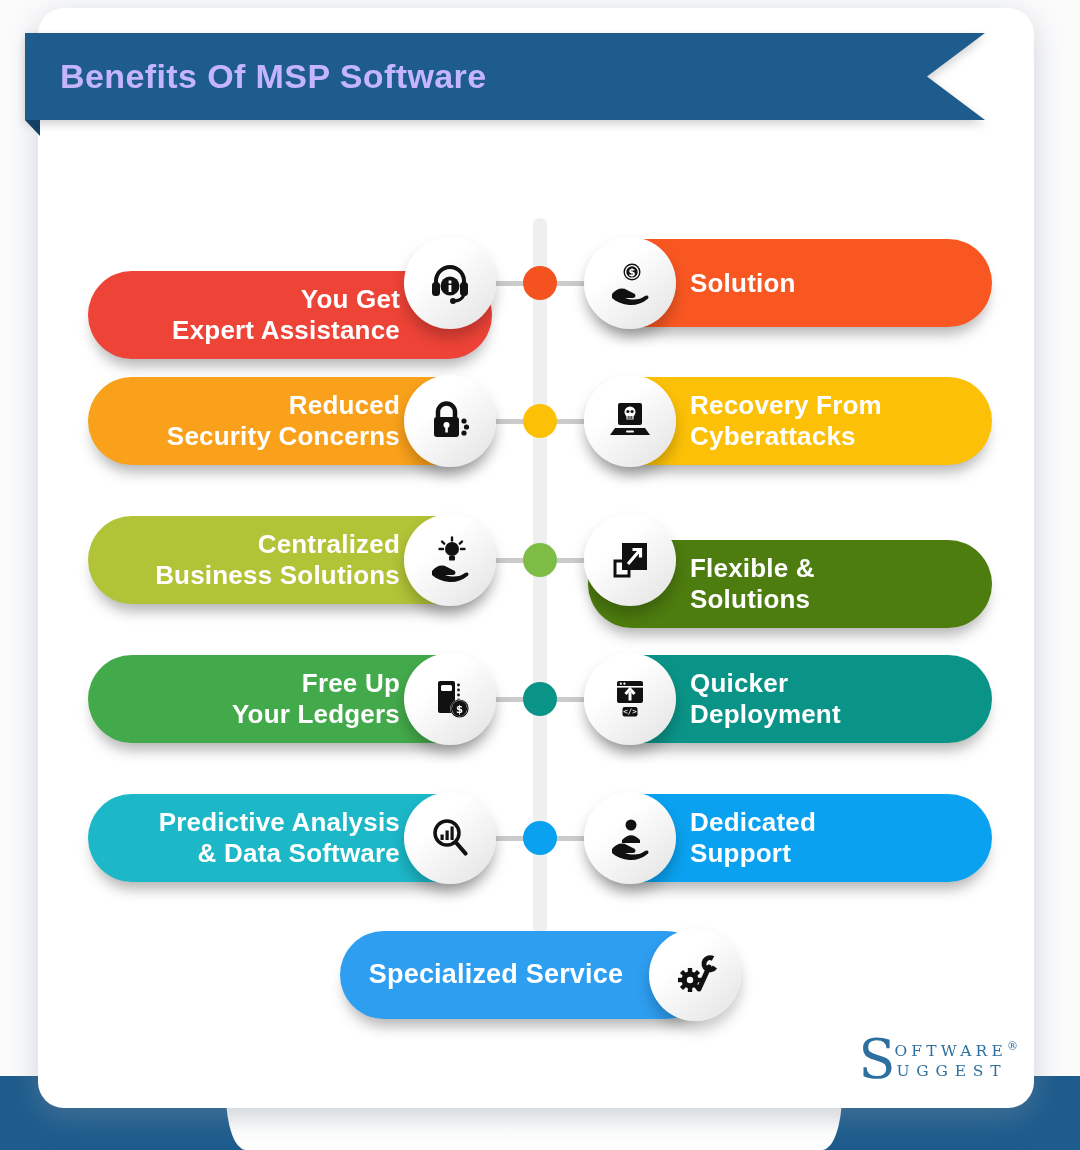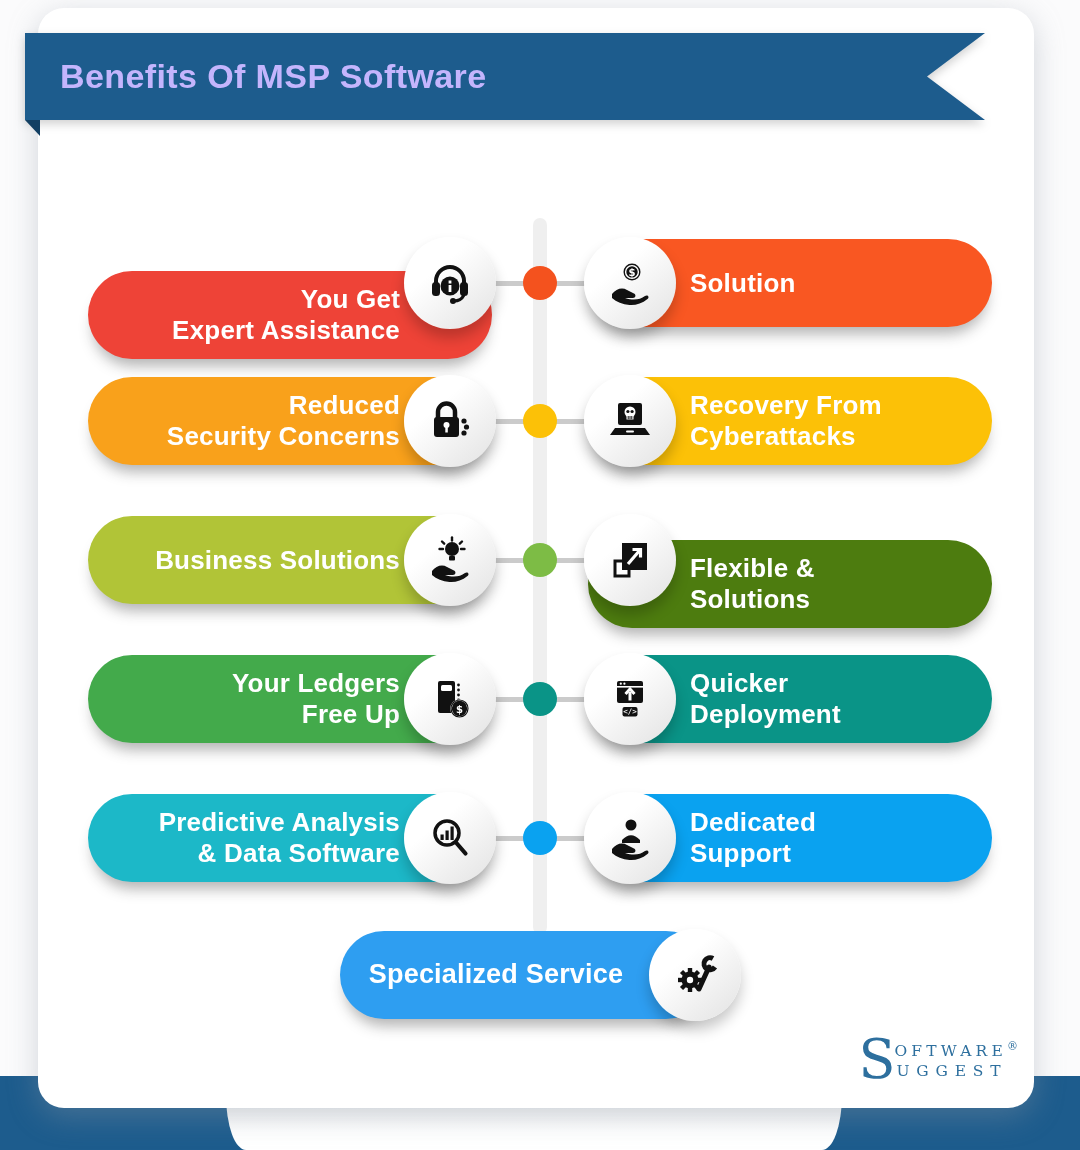--- a/index.html
+++ b/index.html
@@ -173,20 +173,21 @@
     <div class="dot" style="top: 396px; background: rgb(252, 193, 7);"></div>
     <div class="pill right" style="top: 369px; background: rgb(252, 193, 7);">
       <div class="pill-txt">
         <div>Recovery From</div>
         <div>Cyberattacks</div>
       </div>
     </div>
 
     <div class="pill left" style="top: 508px; background: rgb(177, 196, 55);">
       <div class="pill-txt">
+        <div>Centralized</div>
         <div>Business Solutions</div>
       </div>
     </div>
     <div class="circle cl" style="top:506px">
       <svg viewBox="0 0 48 48">
         <circle cx="26" cy="13" r="7" fill="#111"></circle>
         <rect x="23" y="20" width="6" height="4.5" rx="1" fill="#111"></rect>
         <g stroke="#111" stroke-width="2.4" stroke-linecap="round">
           <path d="M26 1.5 v3"></path>
             <path d="M16 5.5 l2.2 2.2"></path>
@@ -208,22 +209,22 @@
     <div class="dot" style="top: 535px; background: rgb(125, 188, 69);"></div>
     <div class="pill right" style="top: 524px; background: #4d7c0f; margin-top: 8px;">
       <div class="pill-txt">
         <div>Flexible &amp;</div>
         <div>Solutions</div>
       </div>
     </div>
 
     <div class="pill left" style="top: 647px; background: rgb(67, 170, 75);">
       <div class="pill-txt">
+        <div>Free Up</div>
         <div>Your Ledgers</div>
-        <div>Free Up</div>
       </div>
     </div>
     <div class="circle cl" style="top:645px">
       <svg viewBox="0 0 48 48">
         <rect x="12" y="6" width="17" height="32" rx="2" fill="#111"></rect>
         <rect x="15" y="10" width="11" height="6" rx="1.5" fill="#fff"></rect>
         <g fill="#111">
           <circle cx="32.5" cy="10" r="1.4"></circle>
             <circle cx="32.5" cy="15" r="1.4"></circle>
           <circle cx="32.5" cy="20" r="1.4"></circle>

